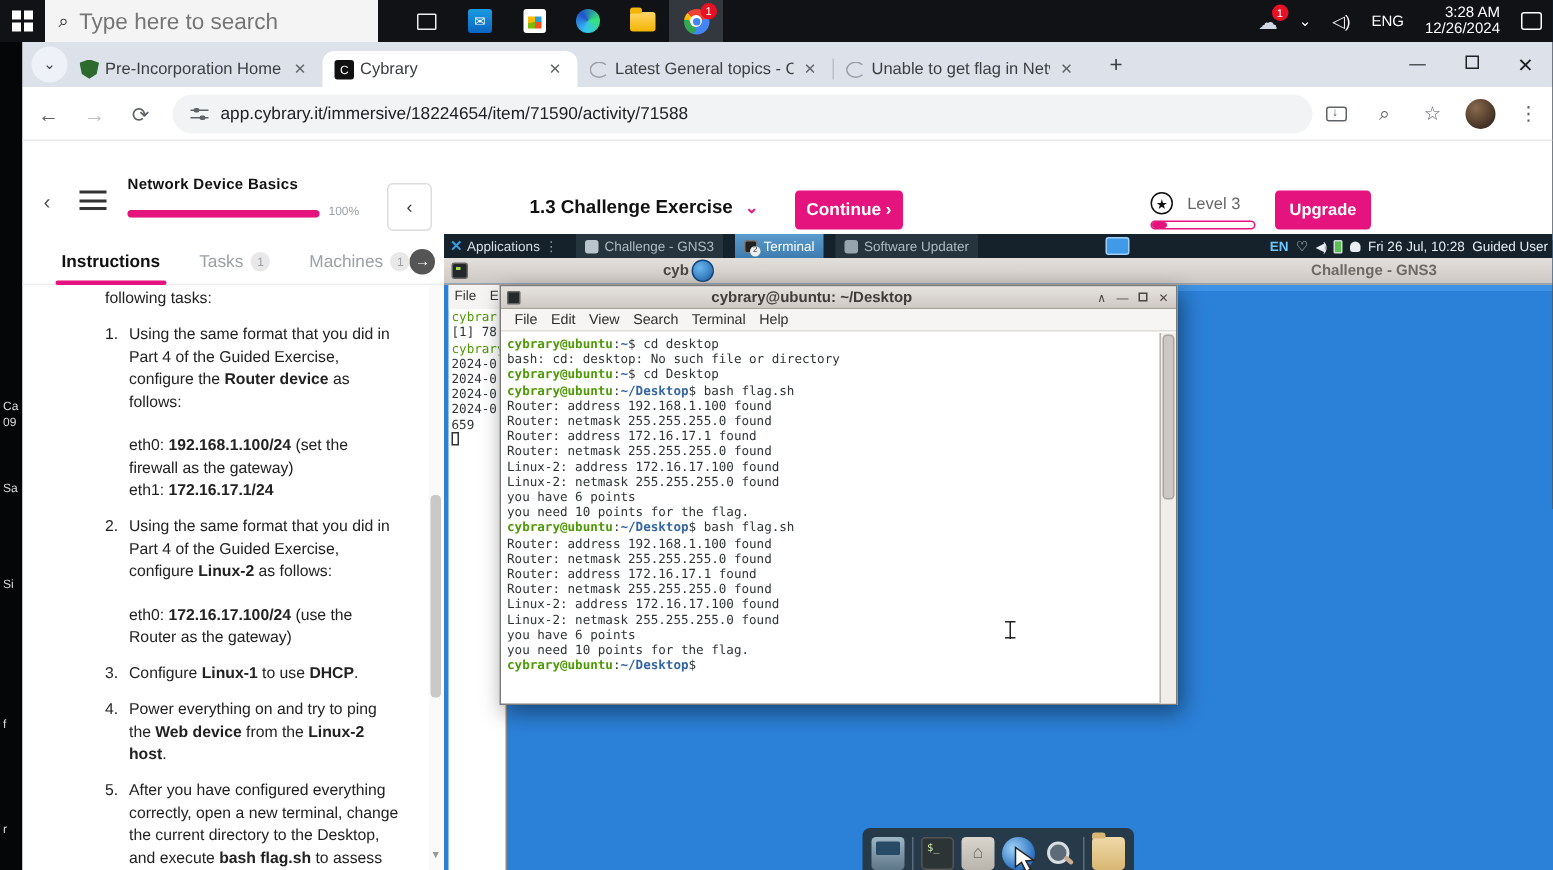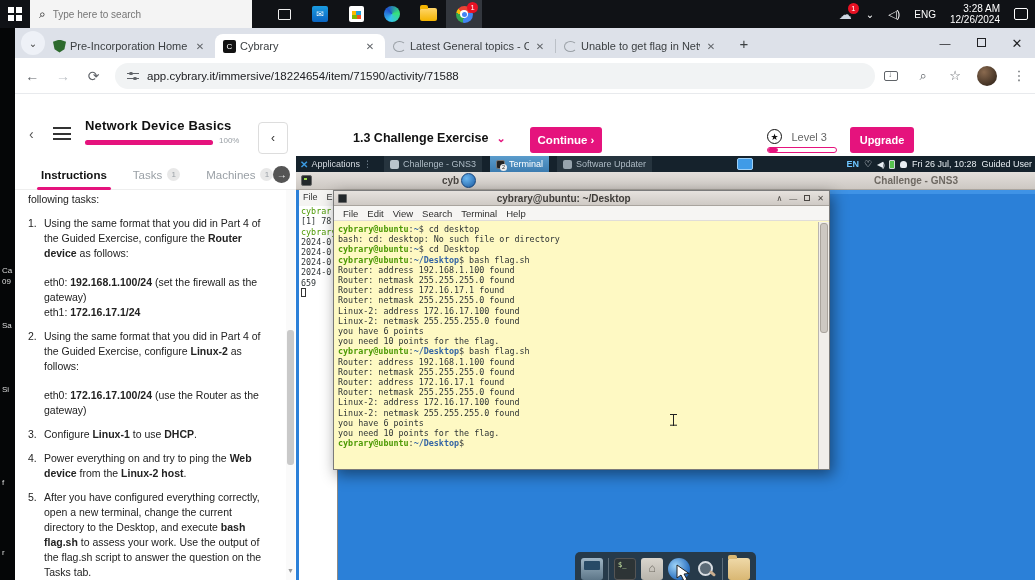--- a/index.html
+++ b/index.html
@@ -9,21 +9,21 @@
   .abs { position:absolute; }
 
   
   #win-taskbar { left:0; top:0; width:1035px; height:28px; background:#101216;
     display:flex; align-items:center; color:#fff; }
   .wt-btn { width:30px; height:28px; display:flex; align-items:center; justify-content:center; }
   .start-glyph { width:14px; height:14px; display:grid; grid-template-columns:6px 6px; grid-gap:1.5px; }
   .start-glyph i { background:#fff; width:6px; height:6px; }
   #win-search { width:222px; height:28px; background:#f4f4f4; border:none; display:flex; align-items:center; }
   #win-search .mag { color:#222; font-size:12px; margin:0 7px 0 9px; }
-  #win-search input { border:none; outline:none; background:transparent; font-size:10px; color:#444;
+  #win-search input { border:none; outline:none; background:transparent; font-size:15px; color:#444;
     width:180px; font-family:"Liberation Sans",sans-serif; }
   .tb-ico { width:36px; height:28px; display:flex; align-items:center; justify-content:center; position:relative; }
   .taskview { width:13px; height:11px; border:1.5px solid #eee; border-radius:1px; }
   .mail-ico { width:16px; height:16px; background:linear-gradient(180deg,#1a9be0,#0b65c2); border-radius:2px;
     display:flex; align-items:center; justify-content:center; color:#fff; font-size:9px; }
   .store-ico { width:15px; height:16px; background:#fff; border-radius:2px; position:relative; }
   .store-ico::after { content:""; position:absolute; left:3px; top:5px; width:9px; height:8px;
     background:conic-gradient(#26a0da 0 25%, #f25022 0 50%, #7fba00 0 75%, #ffb900 0); }
   .edge-ico { width:16px; height:16px; border-radius:50%;
     background:conic-gradient(from 200deg,#35c1f1,#2052cc,#35e27a,#35c1f1); }
@@ -83,21 +83,21 @@
   .monitor-dl { width:14px; height:10px; border:1.4px solid #5f6368; border-radius:2px; position:relative; }
   .monitor-dl::after { content:"↓"; position:absolute; left:3px; top:-2px; font-size:8px; color:#5f6368; }
   .avatar { width:20px; height:20px; border-radius:50%; background:radial-gradient(circle at 35% 30%,#8a6a4f,#241a12); margin:0 6px; }
 
   
   #course-header { left:15px; top:94px; width:1020px; height:66px; background:#fff; }
   .hdr-chev { position:absolute; left:14px; top:32px; color:#555; font-size:14px; }
   .hamburger { position:absolute; left:38px; top:33px; width:18px; height:13px;
     border-top:2px solid #333; border-bottom:2px solid #333; }
   .hamburger::before { content:""; position:absolute; left:0; top:3.5px; width:18px; height:2px; background:#333; }
-  .course-title { position:absolute; left:70px; top:24px; font-size:13px; font-weight:bold; color:#111; letter-spacing:.2px; }
+  .course-title { position:absolute; left:70px; top:24px; font-size:10px; font-weight:bold; color:#111; letter-spacing:.2px; }
   .progress-track { position:absolute; left:70px; top:46px; width:128px; height:5px; border-radius:3px; background:#f6c7dd; }
   .progress-fill { height:5px; border-radius:3px; background:var(--pink); width:100%; }
   .progress-pct { position:absolute; left:204px; top:42px; font-size:8px; color:#9aa0a6; }
   .collapse-btn { position:absolute; left:243px; top:28px; width:30px; height:32px; border:1px solid #ddd; border-radius:4px;
     background:#fff; display:flex; align-items:center; justify-content:center; color:#333; font-size:12px; }
   .lesson { position:absolute; left:338px; top:37px; font-size:12.5px; font-weight:bold; color:#111; }
   .lesson .chev { color:var(--pink); font-weight:bold; margin-left:8px; font-size:11px; }
   .btn-pink { position:absolute; background:var(--pink); color:#fff; font-weight:bold; font-size:11.5px;
     border-radius:3px; display:flex; align-items:center; justify-content:center; }
   #continue-btn { left:515px; top:33px; width:72px; height:26px; }
@@ -117,21 +117,21 @@
   #panel-tabs { left:15px; top:160px; width:281px; height:30px; background:#fff; border-bottom:1px solid #eee; display:flex; align-items:center;text-align:center; }
   .ptab { font-size:11.5px; color:#9aa0a6; margin-left:26px; display:flex; align-items:center; height:30px; position:relative; }
   .ptab.active { color:#111; font-weight:bold; }
   .ptab.active::after { content:""; position:absolute; left:-4px; right:-4px; bottom:0; height:3px; background:var(--pink); border-radius:2px; }
   .pbadge { width:13px; height:13px; border-radius:50%; background:#e8e8e8; color:#9aa0a6; font-size:8px;
     display:flex; align-items:center; justify-content:center; margin-left:5px; }
   .ptab-arrow { margin-left:auto; margin-right:6px; width:17px; height:17px; border-radius:50%; background:#555;
     color:#fff; font-size:10px; display:flex; align-items:center; justify-content:center; }
 
   #instructions { left:15px; top:190px; width:281px; height:390px; background:#fff; overflow:hidden;
-    font-size:10.5px; color:#222; line-height:15px; }
+    font-size:10.5px; color:#222; line-height:15px;padding-left:42px; }
   #instructions .inner { padding:2px 30px 0 13px; }
   .intro-line { margin-bottom:9px; }
   .instr-item { display:flex; margin-bottom:9px; }
   .instr-num { flex:0 0 16px; }
   .instr-body { flex:1; }
   .instr-body p { margin:0; }
   .instr-body p.first { margin-bottom:14px; }
   .instr-body p.only { margin-bottom:0; }
   #panel-scrollbar { position:absolute; right:1px; top:0; width:9px; height:390px; background:#fafafa; }
   #panel-scrollbar .thumb { position:absolute; left:1px; top:140px; width:7px; height:135px; background:#c9c9c9; border-radius:3px; }
@@ -176,21 +176,21 @@
   
   #bg-term { position:absolute; left:3px; top:34px; width:39px; height:390px; background:#fff; border-right:1px solid #8e8a85;
     font-family:"DejaVu Sans Mono", monospace; font-size:8.4px; line-height:10.2px; overflow:hidden; }
   #bg-term .menu { font-family:"Liberation Sans",sans-serif; font-size:9px; color:#333; padding:2px 0 4px 4px; background:#f5f4f2; white-space:nowrap; }
   #bg-term .menu span { margin-right:9px; }
   #bg-term .line { white-space:nowrap; padding-left:2px; color:#2e3436; }
   #bg-term .line.g { color:#4e9a06; font-weight:normal; }
   #bg-term .cursor { display:inline-block; width:5px; height:9px; border:1px solid #333; vertical-align:-1px; }
 
   
-  #terminal { position:absolute; left:37px; top:34px; width:497px; height:280px; background:#fef9c3; border:1px solid #7b7b7b;
+  #terminal { position:absolute; left:37px; top:34px; width:452px; height:280px; background:#ffffff; border:1px solid #7b7b7b;
     box-shadow:3px 5px 14px rgba(0,0,0,.45); }
   #term-titlebar { height:15px; background:linear-gradient(180deg,#e6e2de,#cfcac5); border-bottom:1px solid #a9a49e;
     display:flex; align-items:center; font-size:10px; color:#3f3c39; }
   #term-titlebar .tt-ico { width:9px; height:9px; background:#23282b; border:1px solid #666; margin:0 4px; border-radius:1px; }
   #term-titlebar .tt-title { flex:1; text-align:center; font-weight:bold; }
   #term-titlebar .tt-controls { display:flex; gap:7px; margin-right:5px; font-size:8px; color:#4a4642; align-items:center; }
   #term-titlebar .maxi2 { width:6px; height:6px; border:1.1px solid #4a4642; display:inline-block; }
   #term-menubar { height:15px; background:#f6f5f3; font-size:9.5px; color:#2e2e2e; display:flex; align-items:center; border-bottom:1px solid #e0ddd9; }
   #term-menubar span { margin-left:9px; }
   #term-body { position:relative; height:247px; font-family:"DejaVu Sans Mono", monospace; font-size:8.4px; line-height:10.2px;

